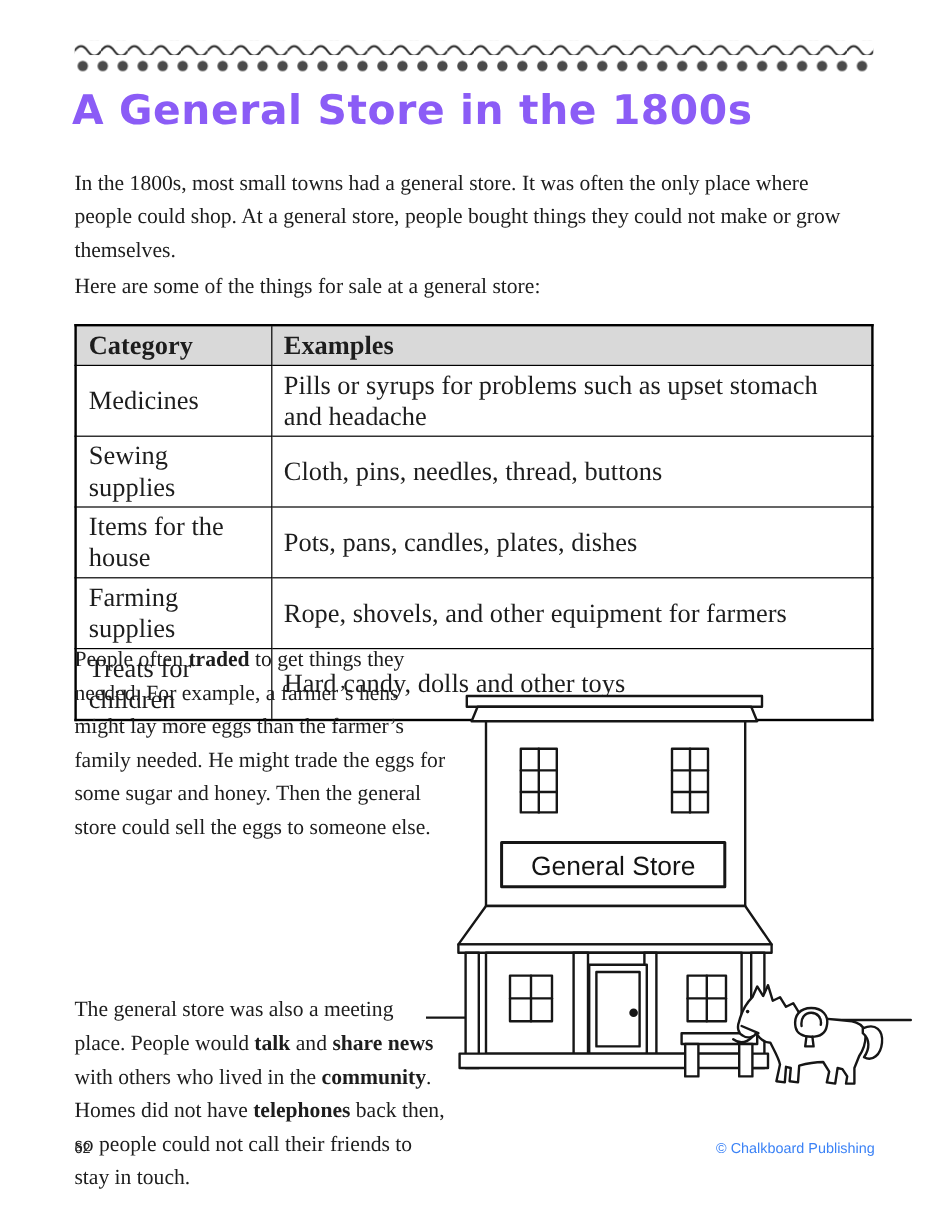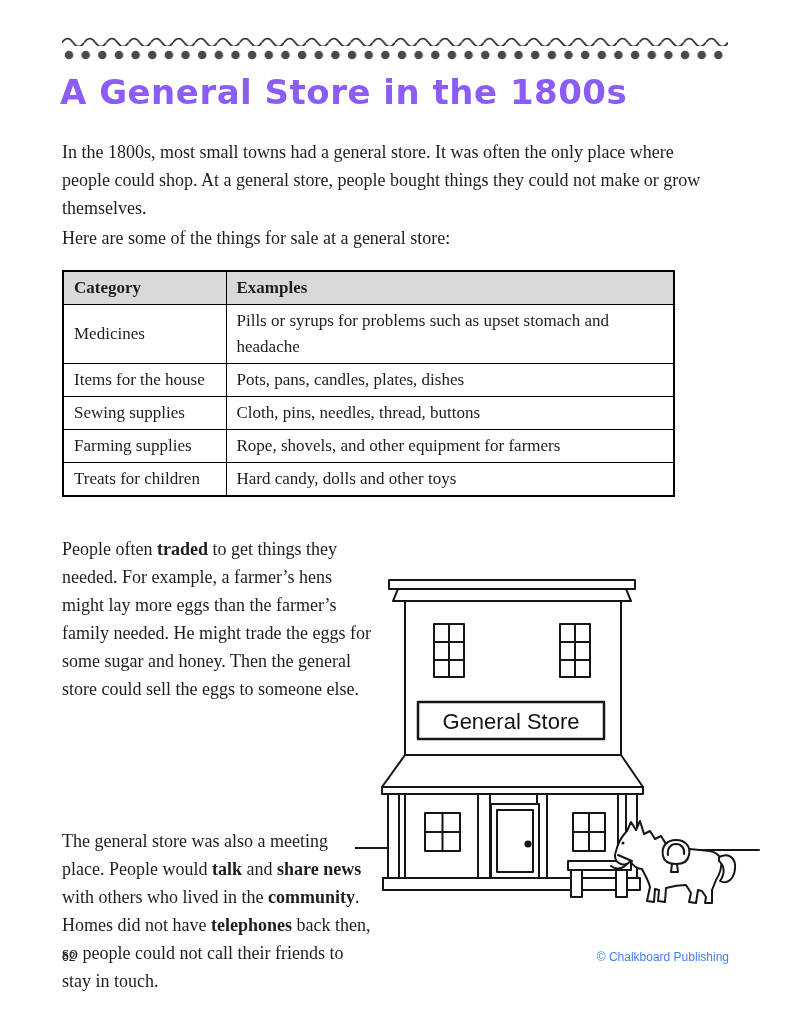--- a/index.html
+++ b/index.html
@@ -30,24 +30,24 @@
   }
   .body{
     font-size:18px;
     line-height:28px;
     color:var(--ink);
   }
   .intro{position:absolute;left:62px;top:138px;width:650px;}
   .lead{position:absolute;left:62px;top:224px;width:650px;}
   table.goods{
     position:absolute;left:62px;top:270px;
-    width:613px;
+    width:666px;
     border-collapse:collapse;
     border:2.5px solid #000;
-    font-size:17px;
+    font-size:22px;
     line-height:26px;
   }
   table.goods th, table.goods td{
     border:1.8px solid #000;
     text-align:left;
     vertical-align:middle;
     padding:3px 10px;
   }
   table.goods th{
     background:var(--header-bg);
@@ -105,26 +105,26 @@
         <th class="cat">Category</th>
         <th>Examples</th>
       </tr>
     </thead>
     <tbody>
       <tr>
         <td class="cat">Medicines</td>
         <td>Pills or syrups for problems such as upset stomach and headache</td>
       </tr>
       <tr>
+        <td class="cat">Sewing supplies</td>
+        <td>Cloth, pins, needles, thread, buttons</td>
+      </tr>
+      <tr>
         <td class="cat">Items for the house</td>
         <td>Pots, pans, candles, plates, dishes</td>
-      </tr>
-      <tr>
-        <td class="cat">Sewing supplies</td>
-        <td>Cloth, pins, needles, thread, buttons</td>
       </tr>
       <tr>
         <td class="cat">Farming supplies</td>
         <td>Rope, shovels, and other equipment for farmers</td>
       </tr>
       <tr>
         <td class="cat">Treats for children</td>
         <td>Hard candy, dolls and other toys</td>
       </tr>
     </tbody>

